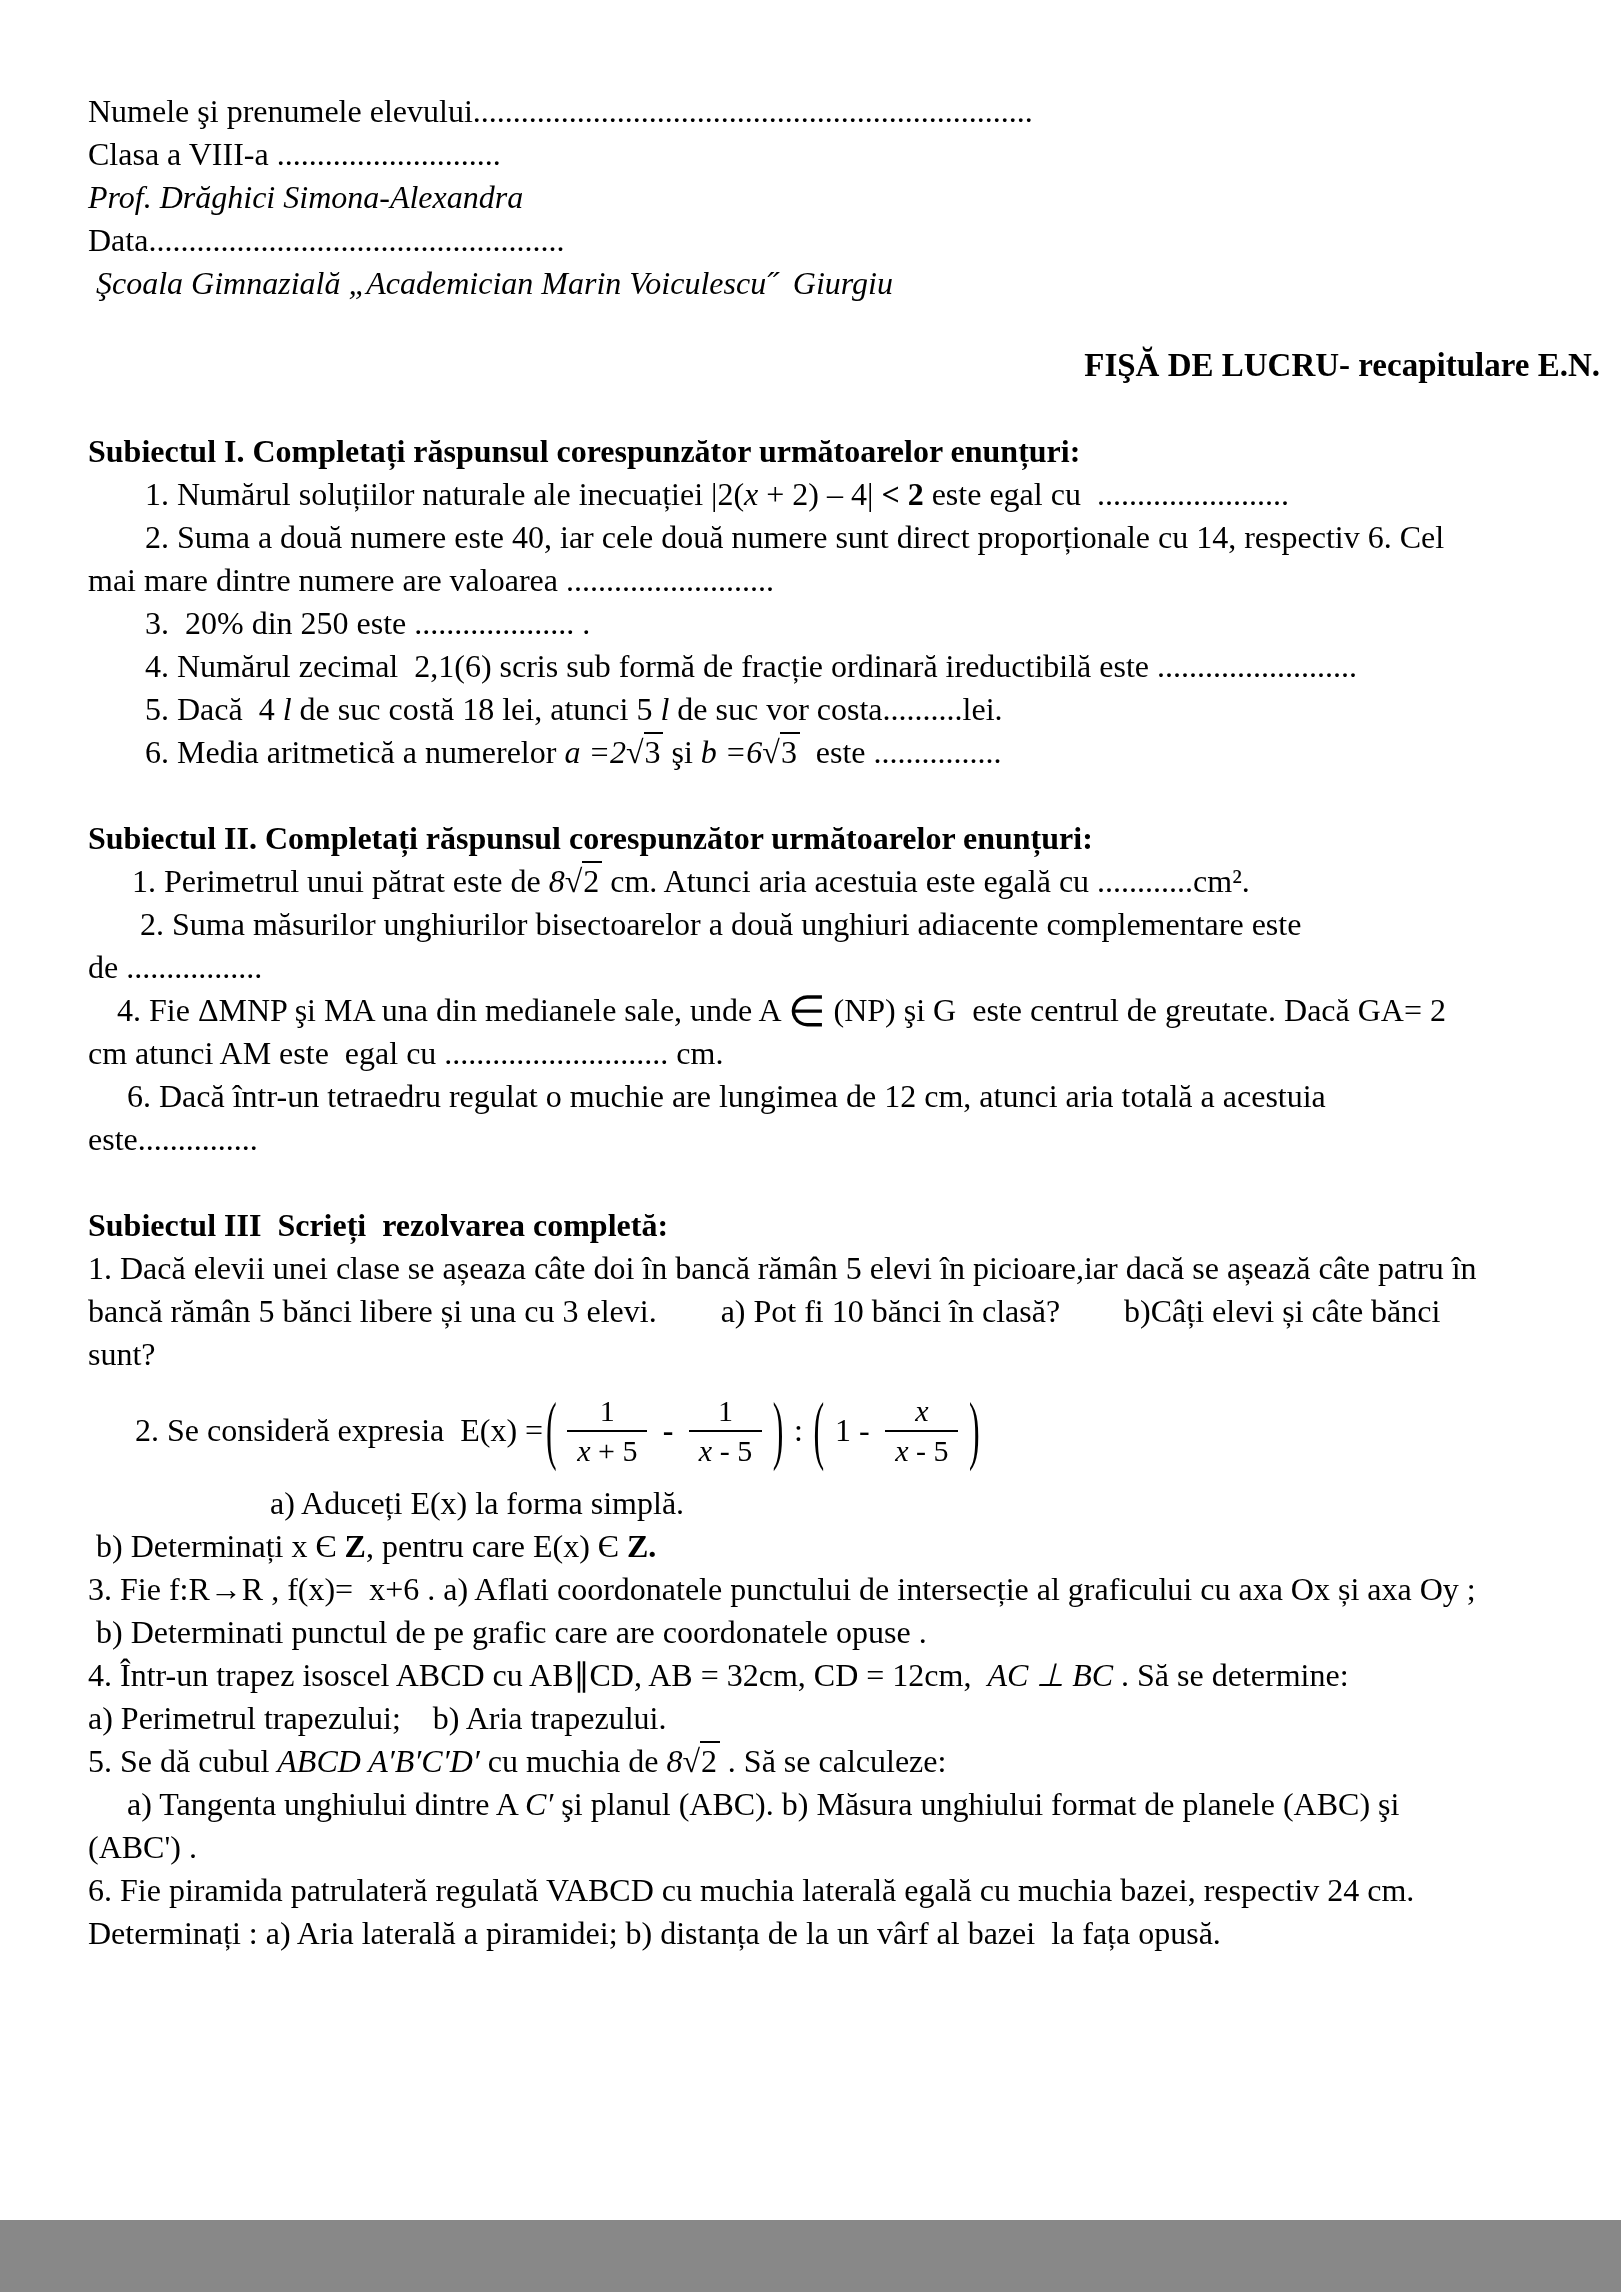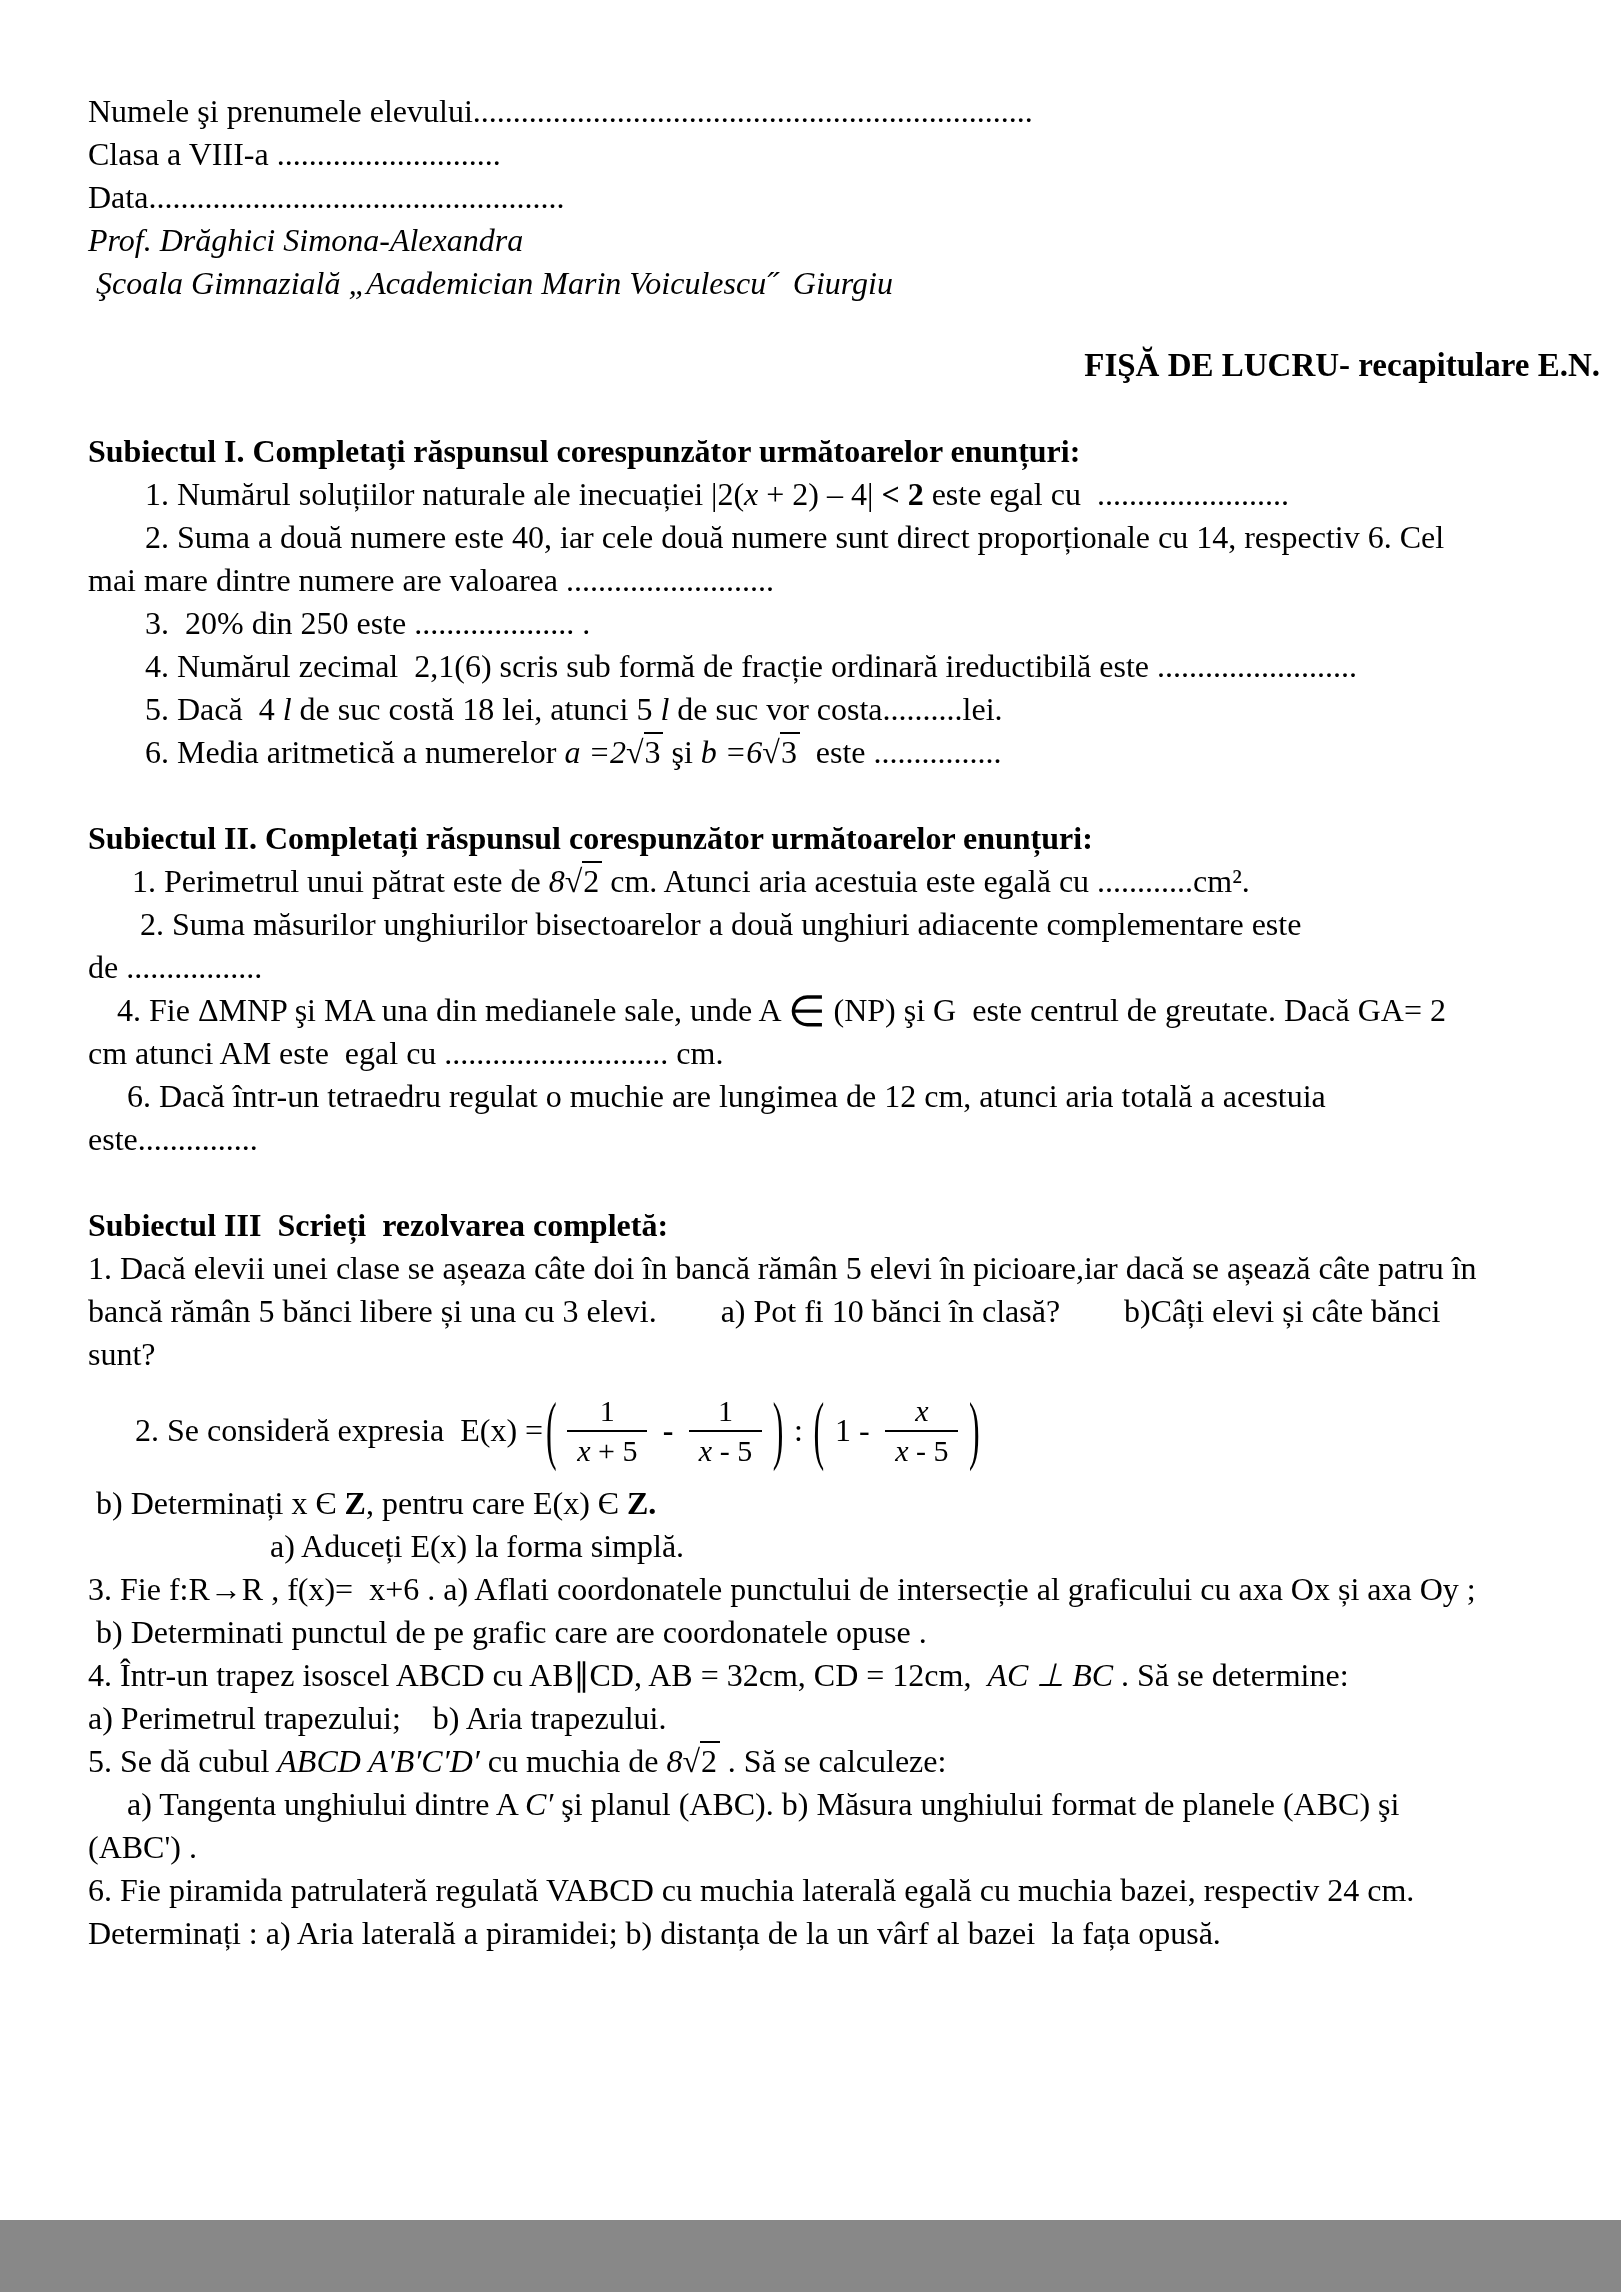--- a/index.html
+++ b/index.html
@@ -33,22 +33,22 @@
   .fop{margin:0 7.8px;}
   .fone{margin-left:7.8px;}
 </style>
 </head>
 <body>
 
 <div class="page">
 
   <p class="line">Numele şi prenumele elevului......................................................................</p>
   <p class="line">Clasa a VIII-a ............................</p>
+  <p class="line italic">Prof. Drăghici Simona-Alexandra</p>
   <p class="line">Data....................................................</p>
-  <p class="line italic">Prof. Drăghici Simona-Alexandra</p>
   <p class="line italic"> Şcoala Gimnazială „Academician Marin Voiculescu˝  Giurgiu</p>
 
   <p class="title">FIŞĂ DE LUCRU- recapitulare E.N.</p>
 
   <p class="line bold hgap">Subiectul I. Completați răspunsul corespunzător următoarelor enunțuri:</p>
 
   <p class="line ind58"><span>1. Numărul soluțiilor naturale ale inecuației |2(</span><span class="mi">x</span><span> + 2) – 4| </span><span class="bold">&lt; 2</span><span> este egal cu  ........................</span></p>
 
   <p class="line ind58">2. Suma a două numere este 40, iar cele două numere sunt direct proporționale cu 14, respectiv 6. Cel</p>
   <p class="line">mai mare dintre numere are valoarea ..........................</p>
@@ -89,23 +89,23 @@
     <span class="fop bold">-</span>
     <span class="frac"><span class="fnum">1</span><span class="fden"><span class="mi">x</span><span> - 5</span></span></span>
     <span class="bigp">)</span>
     <span class="fop">:</span>
     <span class="bigp">(</span>
     <span class="fone">1 - </span>
     <span class="frac"><span class="fnum mi">x</span><span class="fden"><span class="mi">x</span><span> - 5</span></span></span>
     <span class="bigp">)</span>
   </div>
 
+  <p class="line ind186">a) Aduceți E(x) la forma simplă.</p>
+
   <p class="line"><span> b) Determinați x Є </span><span class="bold">Z</span><span>, pentru care E(x) Є </span><span class="bold">Z.</span></p>
-
-  <p class="line ind186">a) Aduceți E(x) la forma simplă.</p>
 
   <p class="line">3. Fie f:R→R , f(x)=  x+6 . a) Aflati coordonatele punctului de intersecție al graficului cu axa Ox și axa Oy ;</p>
   <p class="line"> b) Determinati punctul de pe grafic care are coordonatele opuse .</p>
 
   <p class="line"><span>4. Într-un trapez isoscel ABCD cu AB∥CD, AB = 32cm, CD = 12cm,  </span><span class="mi">AC ⊥ BC</span><span> . Să se determine:</span></p>
   <p class="line">a) Perimetrul trapezului;    b) Aria trapezului.</p>
 
   <p class="line"><span>5. Se dă cubul </span><span class="italic">ABCD A′B′C′D′ </span><span>cu muchia de </span><span class="mi">8</span><span class="sqrt"><span class="sgn">√</span><span class="rad">2</span></span><span> . Să se calculeze:</span></p>
   <p class="line ind40"><span>a) Tangenta unghiului dintre A </span><span class="mi">C′</span><span> şi planul (ABC). b) Măsura unghiului format de planele (ABC) şi</span></p>
   <p class="line">(ABC') .</p>

